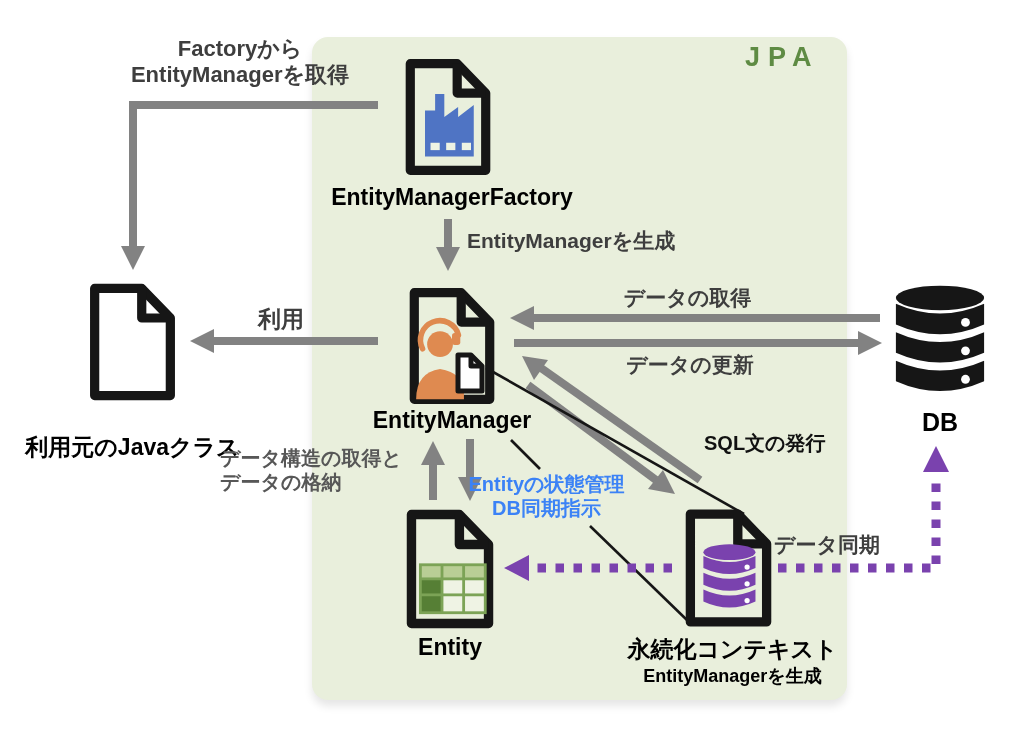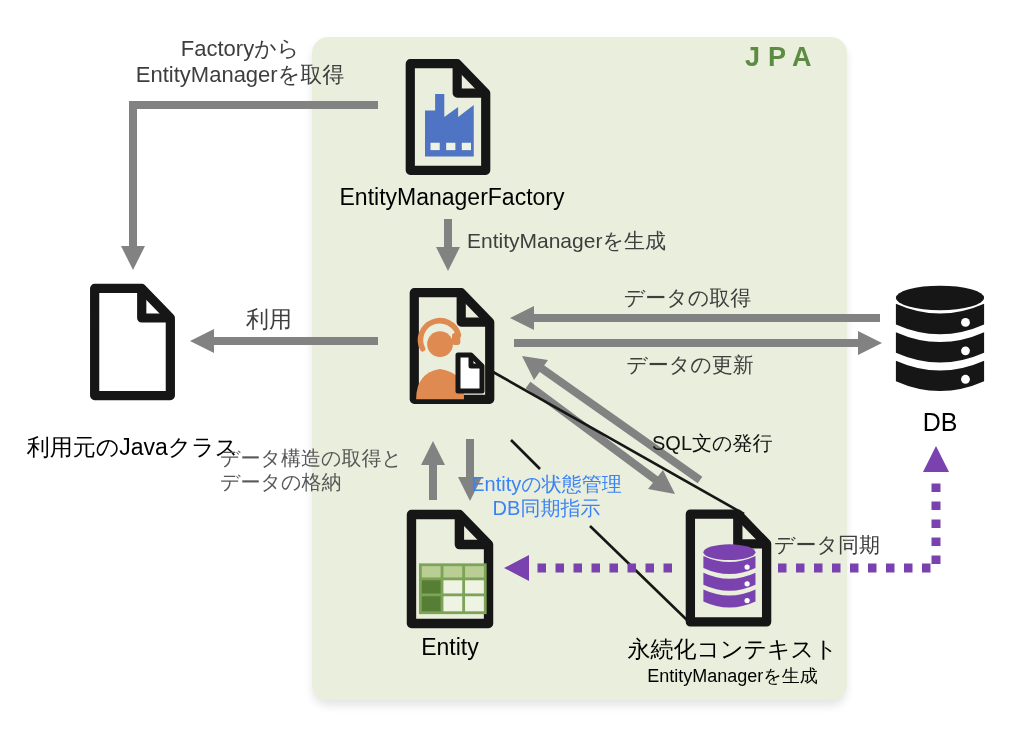--- a/index.html
+++ b/index.html
@@ -1,20 +1,20 @@
 <!DOCTYPE html>
 <html style="--jpa-box: #e9efdc; --jpa-text: #5e8b43; --arrow-gray: #828282; --icon-black: #161616; --factory-blue: #4f74c4; --person-orange: #df8a50; --purple: #7a42ae; --table-grid: #7ca356; --table-header: #b9ce95; --table-dark: #567f35; --table-light: #eff3e4; --text-dark: #3e3e3e; --text-gray: #575757;"><head>
 <meta charset="utf-8">
 <style>
   html,body{margin:0;padding:0;background:#ffffff;}
   #stage{
     position:relative;width:1024px;height:738px;background:#ffffff;overflow:hidden;
     font-family:"Liberation Sans","DejaVu Sans",sans-serif;
   }
-  .lbl{position:absolute;font-weight:normal;color:#000;white-space:nowrap;line-height:1.18;}
+  .lbl{position:absolute;font-weight:bold;color:#000;white-space:nowrap;line-height:1.18;}
   .lbl.center{text-align:center;white-space:normal;}
   .lbl.right{white-space:normal;}
   #jpa-box{
     position:absolute;left:312px;top:37px;width:535px;height:663px;
     background:var(--jpa-box,#e9efdc);border-radius:16px;
     box-shadow:0 6px 9px rgba(0,0,0,.10);
   }
   #jpa-title{
     position:absolute;left:745px;top:42px;width:95px;text-align:left;
     font-size:27px;font-weight:bold;letter-spacing:8px;color:var(--jpa-text,#5e8b43);
@@ -165,40 +165,41 @@
 
   <div class="lbl center" style="left:95px;top:36px;width:290px;font-size:22px;color:var(--text-dark,#3e3e3e)">
     <span>Factoryから</span><br>
     <span>EntityManagerを取得</span>
   </div>
 
   <div class="lbl center" style="left:312px;top:184px;width:280px;font-size:23px">EntityManagerFactory</div>
 
   <div class="lbl" style="left:467px;top:229px;font-size:21px;color:var(--text-dark,#3e3e3e)">EntityManagerを生成</div>
 
-  <div class="lbl" style="left:246px;top:306px;font-size:23px;color:var(--text-dark,#3e3e3e)">利用</div>
+  <div class="lbl" style="left:258px;top:306px;font-size:23px;color:var(--text-dark,#3e3e3e)">利用</div>
 
   <div class="lbl center" style="left:20px;top:434px;width:225px;font-size:23px">利用元のJavaクラス</div>
 
+  <div class="lbl center" style="left:362px;top:407px;width:180px;font-size:23px">EntityManager</div>
 
   <div class="lbl center" style="left:610px;top:286px;width:155px;font-size:21px;color:var(--text-dark,#3e3e3e)">データの取得</div>
 
   <div class="lbl center" style="left:610px;top:353px;width:160px;font-size:21px;color:var(--text-dark,#3e3e3e)">データの更新</div>
 
   <div class="lbl right" style="left:220px;top:447px;width:190px;font-size:20px;color:var(--text-gray,#575757)">
     <span>データ構造の取得と</span><br>
     <span>データの格納</span>
   </div>
 
   <div class="lbl center" style="left:464px;top:473px;width:165px;font-size:20px;color:#3b82f6">
     <span>Entityの状態管理</span><br>
     <span>DB同期指示</span>
   </div>
 
-  <div class="lbl" style="left:652px;top:432px;font-size:20px;color:#111">SQL文の発行</div>
+  <div class="lbl" style="left:704px;top:432px;font-size:20px;color:#111">SQL文の発行</div>
 
   <div class="lbl center" style="left:370px;top:634px;width:160px;font-size:23px">Entity</div>
 
   <div class="lbl center" style="left:610px;top:636px;width:245px;font-size:23px">永続化コンテキスト</div>
   <div class="lbl center" style="left:610px;top:666px;width:245px;font-size:18px">EntityManagerを生成</div>
 
   <div class="lbl center" style="left:900px;top:408px;width:80px;font-size:25px">DB</div>
 
   <div class="lbl" style="left:774px;top:533px;font-size:21px;color:var(--text-dark,#3e3e3e)">データ同期</div>
 

